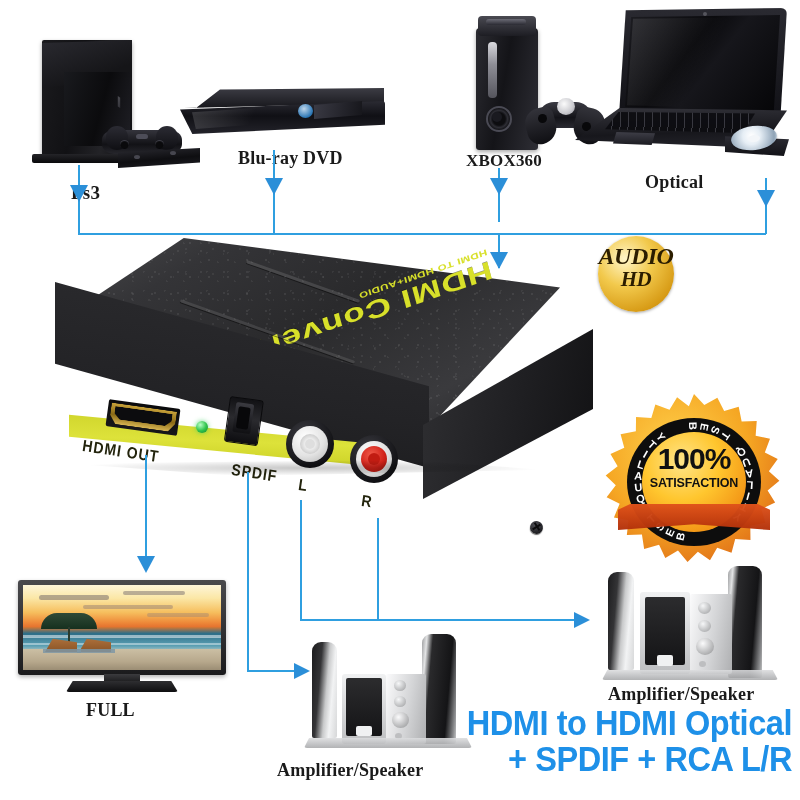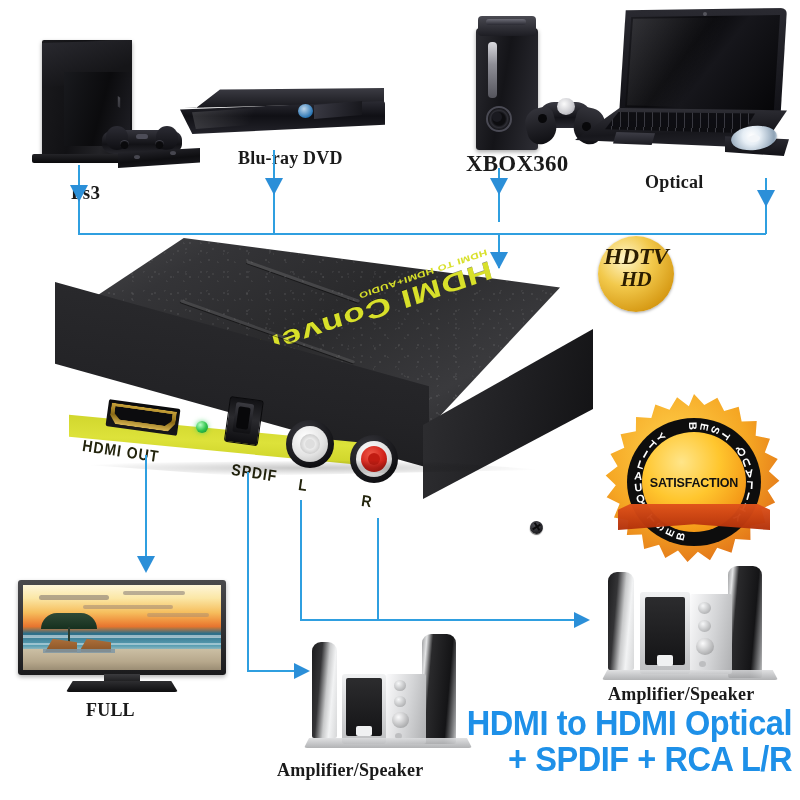--- a/index.html
+++ b/index.html
@@ -218,21 +218,21 @@
       clip-path:polygon(0% 10%,100% 24%,92% 100%,0% 82%);"></div>
     <div class="abs" style="left:156px;top:118px;width:46px;height:24px;border-radius:50%;
       background:radial-gradient(circle at 45% 40%,#ffffff 0%,#e6eef5 30%,#b9c8d6 55%,#8fa3b6 78%,#dfe8f0 100%);
       transform:rotate(-7deg);box-shadow:0 1px 2px rgba(0,0,0,.25);"></div>
     <div class="abs" style="left:173px;top:127px;width:12px;height:7px;border-radius:50%;background:#f3f6f9;
       transform:rotate(-7deg);"></div>
   </div>
 
   <div class="devlabel abs" style="left:71px;top:182px;font-size:19px;">Ps3</div>
   <div class="devlabel abs" style="left:238px;top:148px;font-size:18px;">Blu-ray DVD</div>
-  <div class="devlabel abs" style="left:466px;top:151px;font-size:23px;">XBOX360</div>
+  <div class="devlabel abs" style="left:466px;top:151px;font-size:17px;">XBOX360</div>
   <div class="devlabel abs" style="left:645px;top:172px;font-size:18px;">Optical</div>
 
   <div>
 
     <div class="bline h" style="left:78px;top:233px;width:688px;"></div>
 
     <div class="bline v" style="left:78px;top:165px;height:69px;"></div>
     <div class="arrow-d" style="left:70px;top:185px;"></div>
 
     <div class="bline v" style="left:273px;top:150px;height:84px;"></div>
@@ -357,21 +357,21 @@
       transform-origin:0 0;white-space:nowrap;">R</div>
 
     <div class="abs" style="left:10px;top:222px;width:480px;height:16px;
       background:radial-gradient(ellipse at 50% 50%,rgba(0,0,0,.22),rgba(0,0,0,0) 70%);
       clip-path:polygon(0% 20%,72% 0%,100% 62%,36% 100%);"></div>
   </div>
 
   <div id="fullhd">
     <div class="hd-circle"></div>
     <div class="hd-text">
-      <span class="l1">HDTV</span>
+      <span class="l1">AUDIO</span>
       <span class="l2">HD</span>
     </div>
   </div>
 
   <div id="seal">
     <div class="seal-star"></div>
     <div class="seal-ring"></div>
     <div class="ring-txt" id="ringText">
         <span style="transform: rotate(-166deg) translate(0px, -56px) rotate(90deg) translate(-50%, -50%);">B</span>
         <span style="transform: rotate(-154.214deg) translate(0px, -56px) rotate(90deg) translate(-50%, -50%);">E</span>
@@ -390,20 +390,21 @@
         <span style="transform: rotate(34.3571deg) translate(0px, -56px) rotate(90deg) translate(-50%, -50%);">T</span>
         <span style="transform: rotate(57.9286deg) translate(0px, -56px) rotate(90deg) translate(-50%, -50%);">Q</span>
         <span style="transform: rotate(69.7143deg) translate(0px, -56px) rotate(90deg) translate(-50%, -50%);">U</span>
         <span style="transform: rotate(81.5deg) translate(0px, -56px) rotate(90deg) translate(-50%, -50%);">A</span>
         <span style="transform: rotate(93.2857deg) translate(0px, -56px) rotate(90deg) translate(-50%, -50%);">L</span>
         <span style="transform: rotate(105.071deg) translate(0px, -56px) rotate(90deg) translate(-50%, -50%);">I</span>
         <span style="transform: rotate(116.857deg) translate(0px, -56px) rotate(90deg) translate(-50%, -50%);">T</span>
         <span style="transform: rotate(128.643deg) translate(0px, -56px) rotate(90deg) translate(-50%, -50%);">Y</span>
       </div>
     <div class="seal-core"></div>
+    <div class="seal-100">100%</div>
     <div class="seal-sat">SATISFACTION</div>
     <div class="seal-ribbon"></div>
   </div>
 
   <div>
 
     <div class="bline v" style="left:145px;top:455px;height:110px;"></div>
     <div class="arrow-d" style="left:137px;top:556px;"></div>
 
     <div class="bline v" style="left:247px;top:472px;height:199px;"></div>

